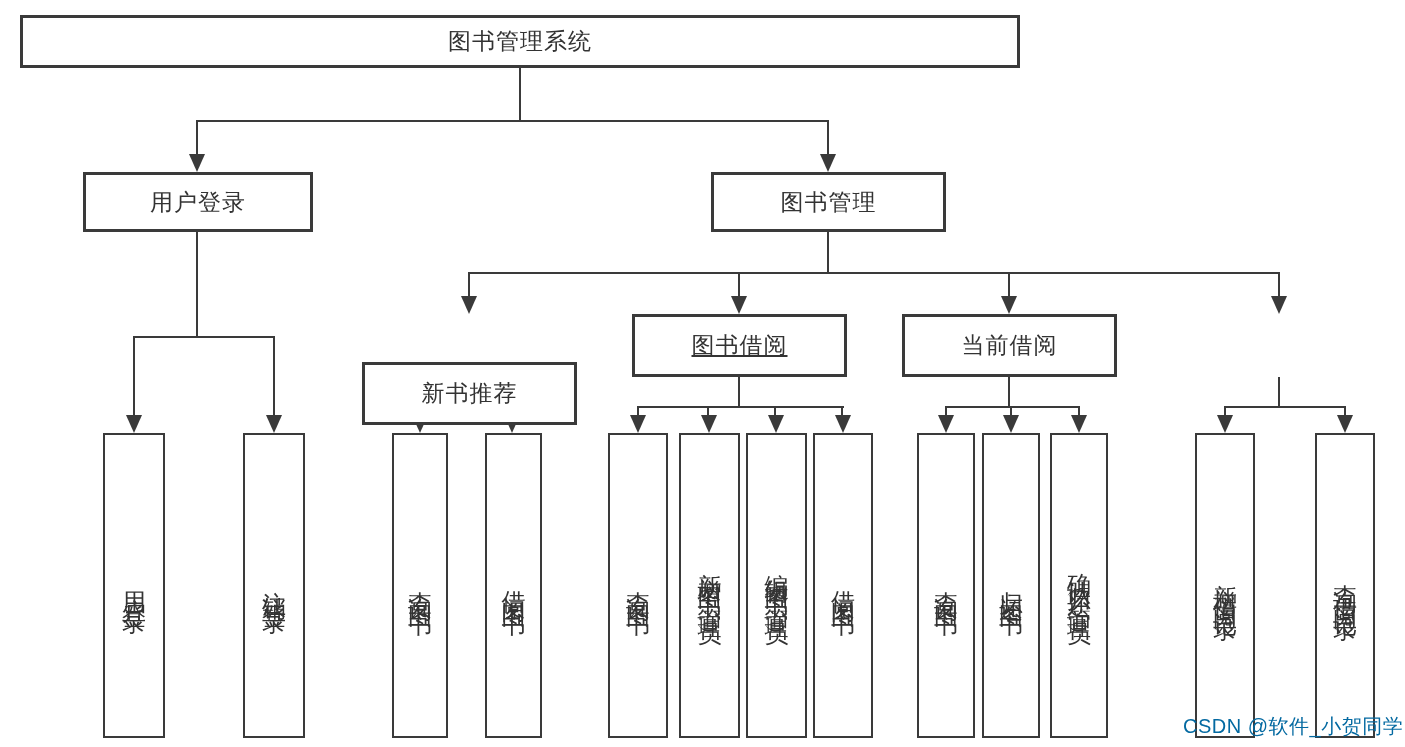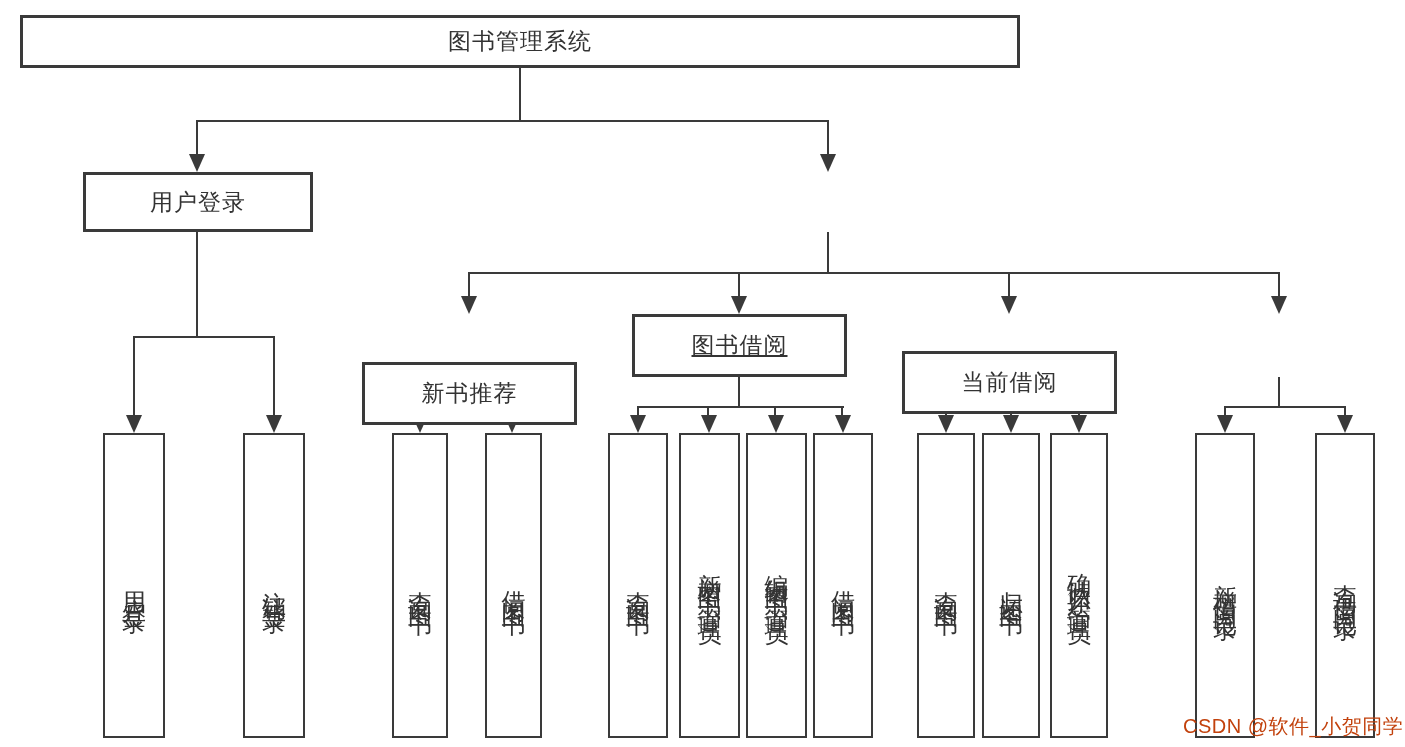--- a/index.html
+++ b/index.html
@@ -21,21 +21,21 @@
   }
   .vtext { writing-mode:vertical-rl; text-orientation:mixed; letter-spacing:7px; line-height:1; }
   .line { position:absolute; background:#3a3a3a; }
   .arrow {
     position:absolute; width:0; height:0;
     border-left:8px solid transparent; border-right:8px solid transparent;
     border-top:18px solid #3a3a3a;
   }
   .watermark {
     position:absolute; left:1183px; top:713px; z-index:10;
-    font-size:20px; color:#c2410c; letter-spacing:0.5px; white-space:nowrap;text-align:center;
+    font-size:20px; color:#0369a1; letter-spacing:0.5px; white-space:nowrap;text-align:center;
   }
 </style>
 </head>
 <body>
 
 <div class="stage">
 
   <div class="line" style="left:519px;top:68px;width:2px;height:54px;"></div>
   <div class="line" style="left:196px;top:120px;width:633px;height:2px;"></div>
   <div class="line" style="left:196px;top:120px;width:2px;height:36px;"></div>
@@ -95,28 +95,31 @@
   <div class="arrow" style="left:1217px;top:415px;"></div>
   <div class="arrow" style="left:1337px;top:415px;"></div>
 
   <div class="hbox" style="left:20px;top:15px;width:1000px;height:53px;">
     <span>图书管理系统</span>
   </div>
 
   <div class="hbox" style="left:83px;top:172px;width:230px;height:60px;">
     <span>用户登录</span>
   </div>
+  <div class="hbox" style="left:711px;top:172px;width:235px;height:60px;">
+    <span>图书管理</span>
+  </div>
 
   <div class="hbox" style="left:362px;top:314px;width:215px;height:63px;margin-top:48px;">
     <span>新书推荐</span>
   </div>
   <div class="hbox" style="left:632px;top:314px;width:215px;height:63px;text-decoration:underline;">
     <span>图书借阅</span>
   </div>
-  <div class="hbox" style="left:902px;top:314px;width:215px;height:63px;margin-top:37px;">
+  <div class="hbox" style="left:902px;top:314px;width:215px;height:63px;">
     <span>当前借阅</span>
   </div>
 
   <div class="vbox" style="left:103px;top:433px;width:62px;">
     <span class="vtext">用户登录</span>
   </div>
   <div class="vbox" style="left:243px;top:433px;width:62px;">
     <span class="vtext">注销登录</span>
   </div>
 

